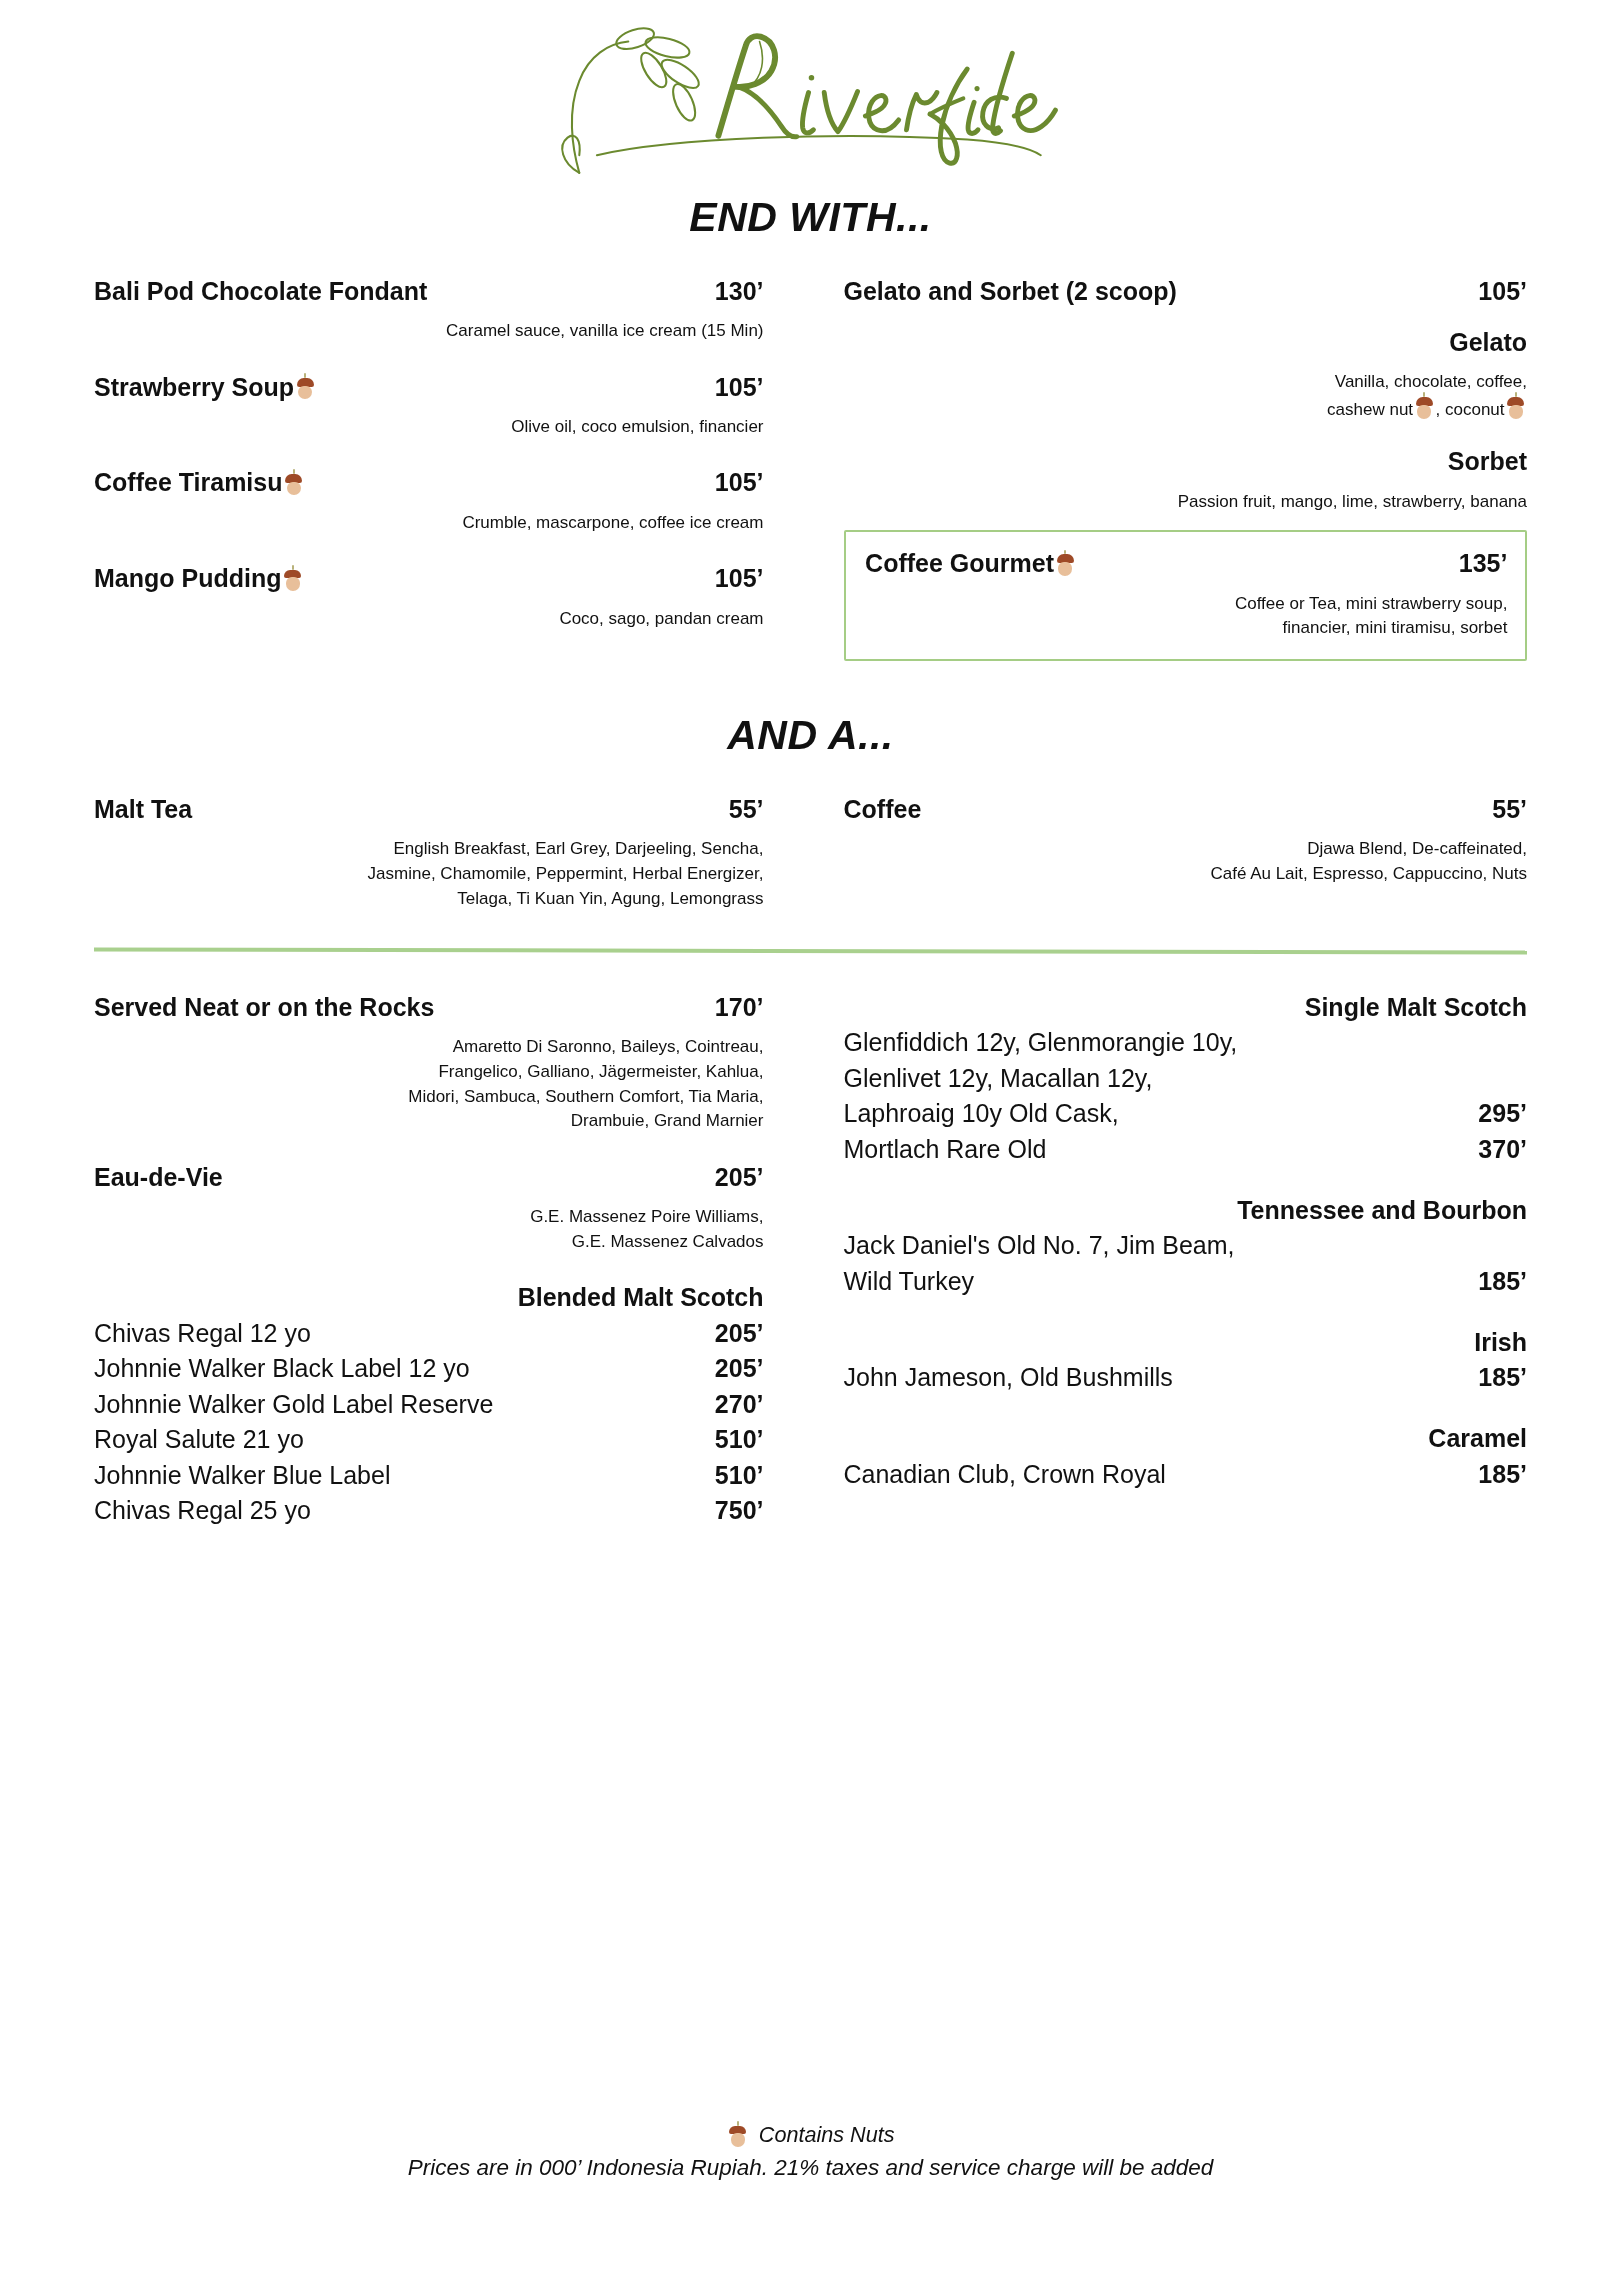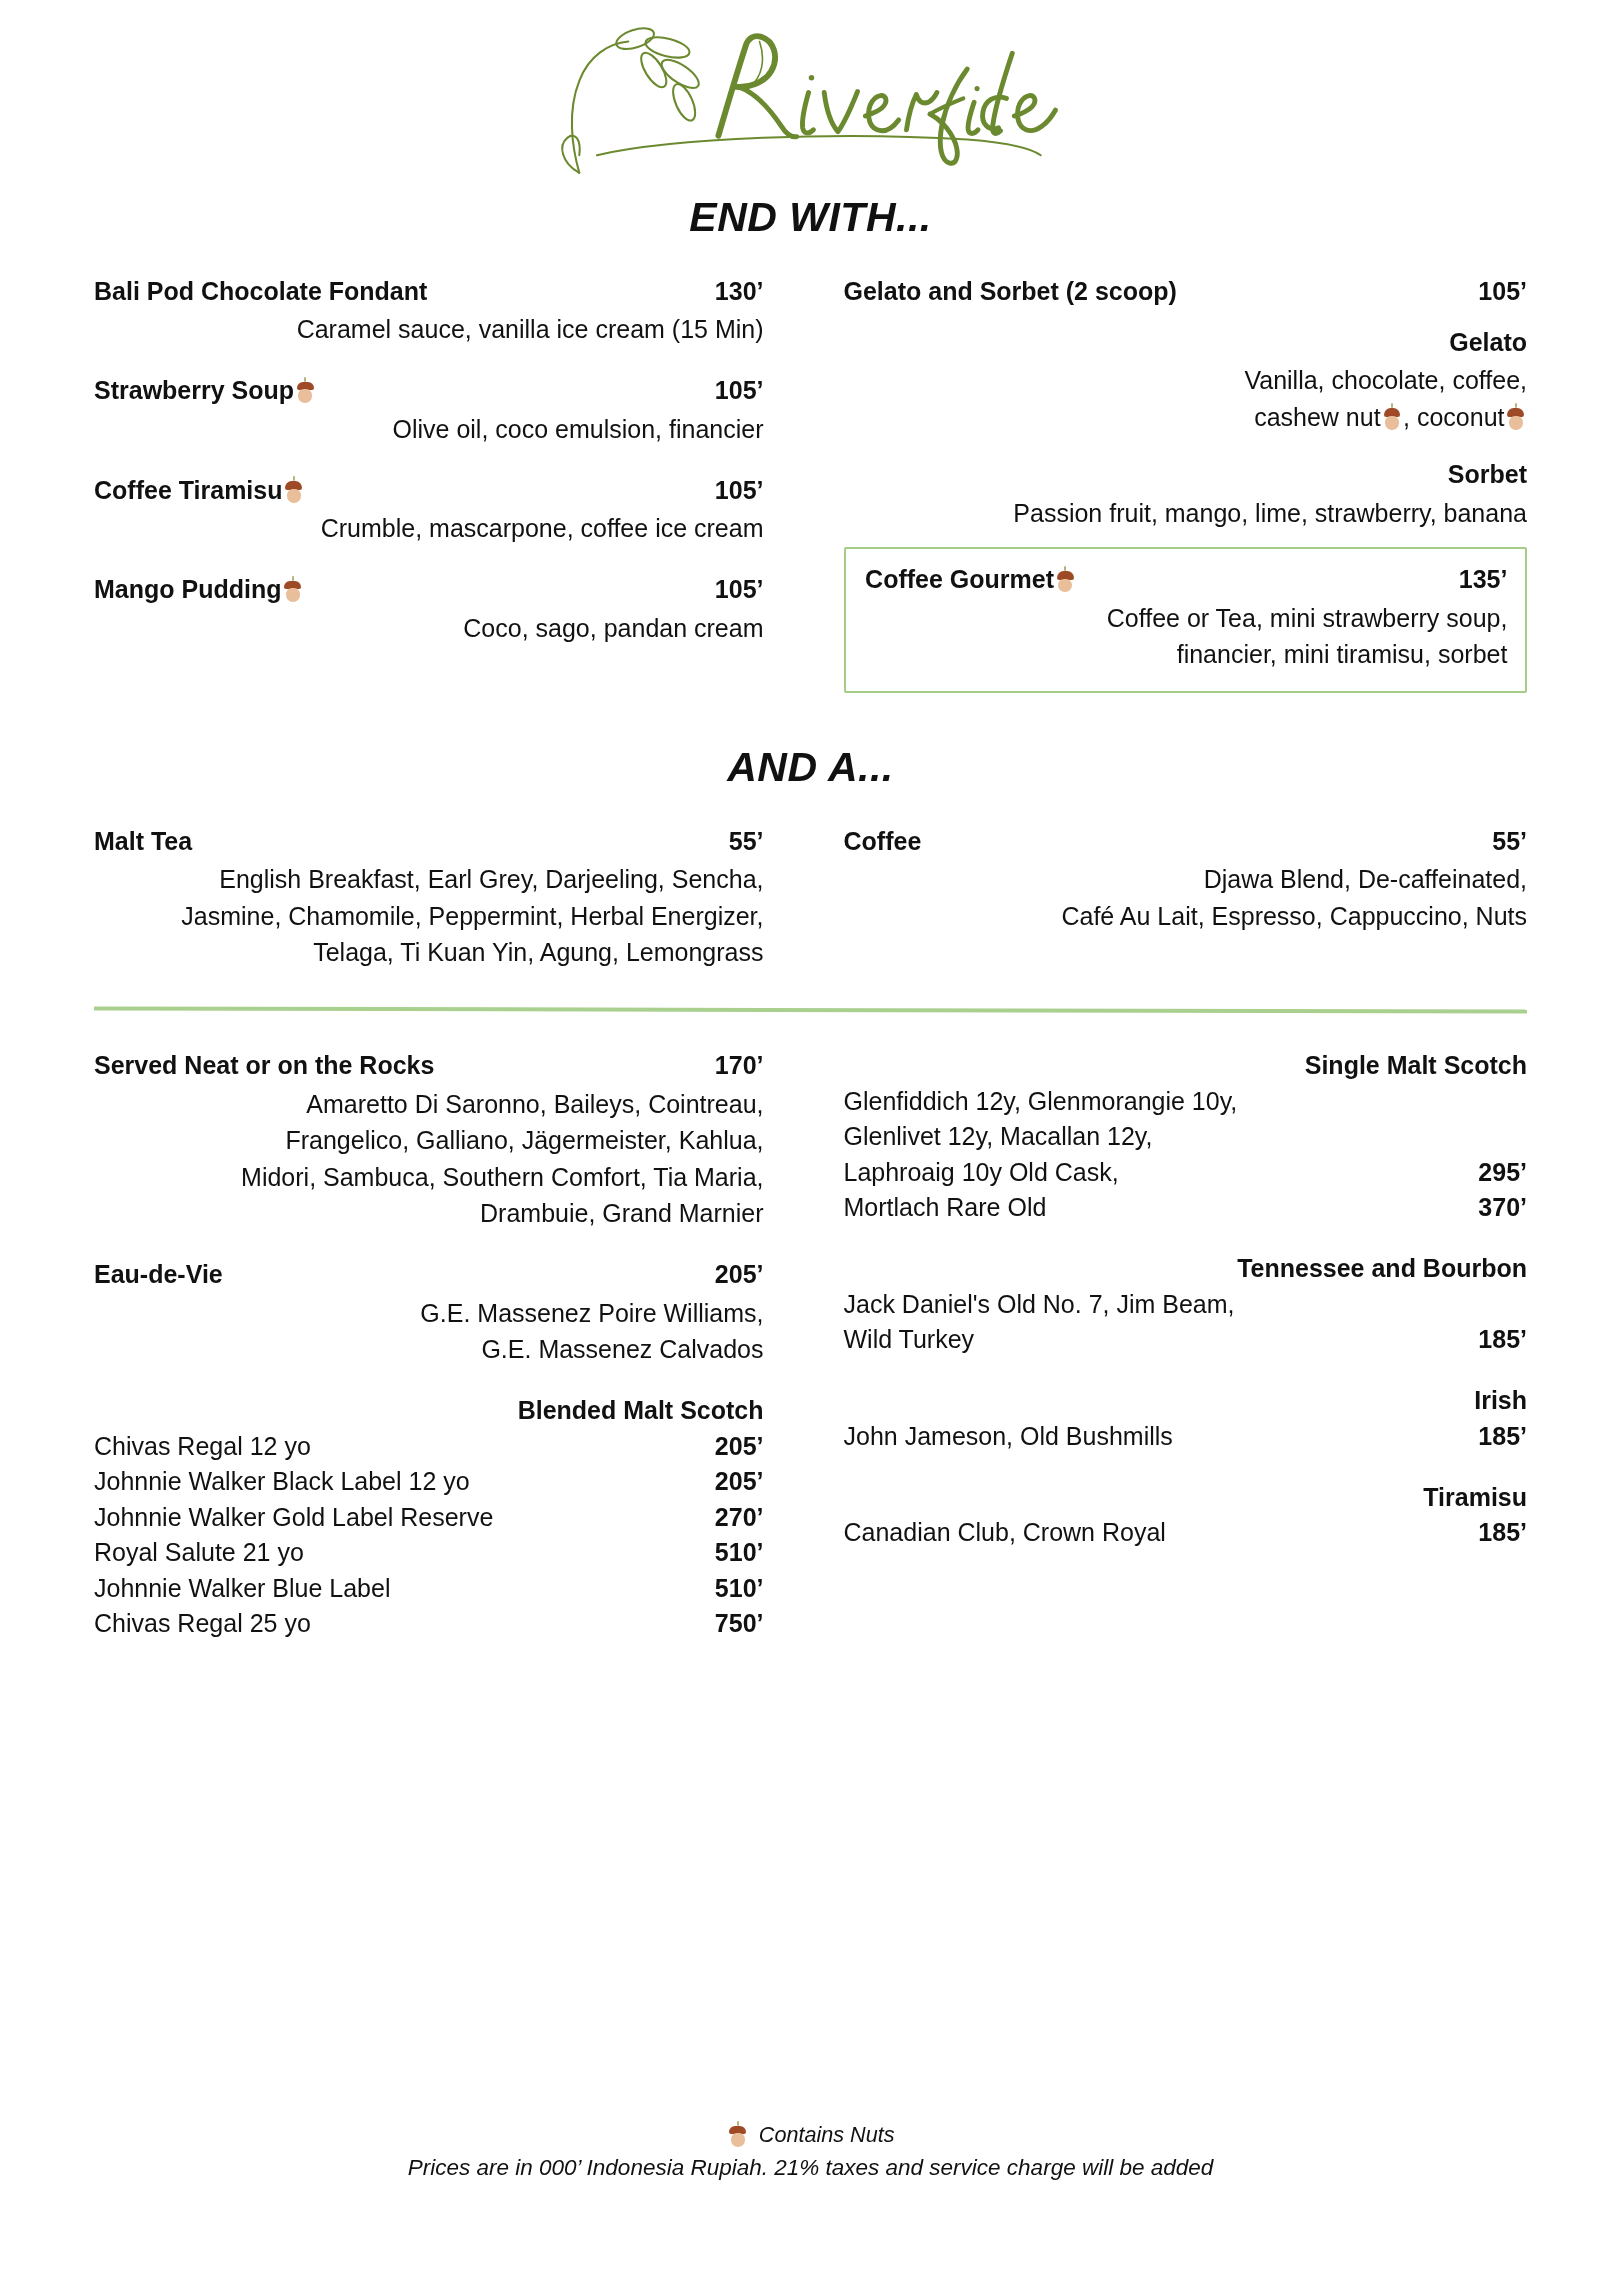--- a/index.html
+++ b/index.html
@@ -86,24 +86,24 @@
     font-weight: normal;
   }
   .price {
     font-weight: bold;
     font-size: 25px;
     line-height: 1.42;
     white-space: nowrap;
     flex: 0 0 auto;
   }
   .desc {
-    font-size: 25px;
+    font-size: 17px;
     line-height: 1.46;
     font-weight: normal;
-    margin-top: 2px;
+    margin-top: 10px;
   }
   .desc .line { display: block; }
 
   .subhead {
     font-weight: bold;
     font-size: 25px;
     line-height: 1.42;
     margin-top: 21.6px;
   }
   .subhead.first { margin-top: 0; }
@@ -447,21 +447,21 @@
 
       <div class="item">
         <div class="subhead first">Irish</div>
         <div class="row">
           <span class="name reg">John Jameson, Old Bushmills</span>
           <span class="price">185’</span>
         </div>
       </div>
 
       <div class="item">
-        <div class="subhead first">Tiramisu</div>
+        <div class="subhead first">Caramel</div>
         <div class="row">
           <span class="name reg">Canadian Club, Crown Royal</span>
           <span class="price">185’</span>
         </div>
       </div>
 
 
     </div>
   </div>
 

